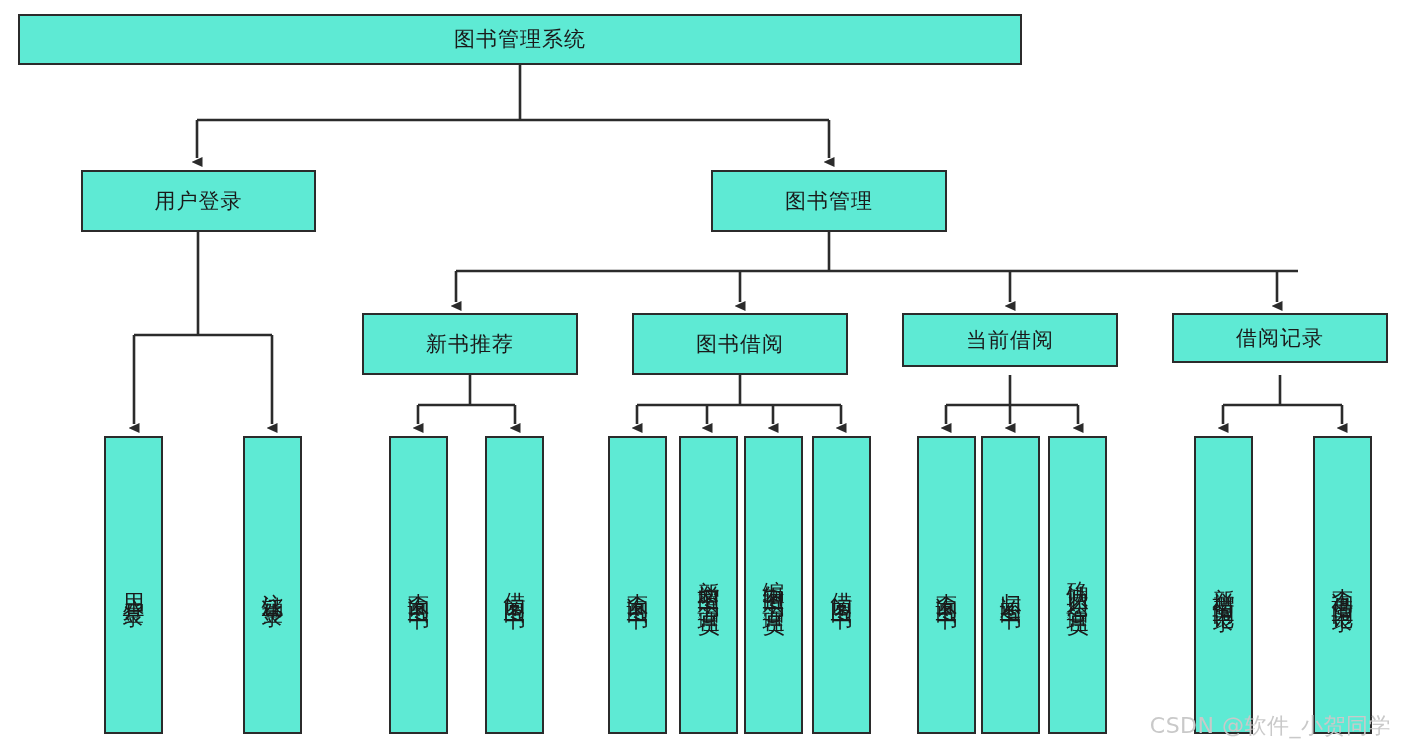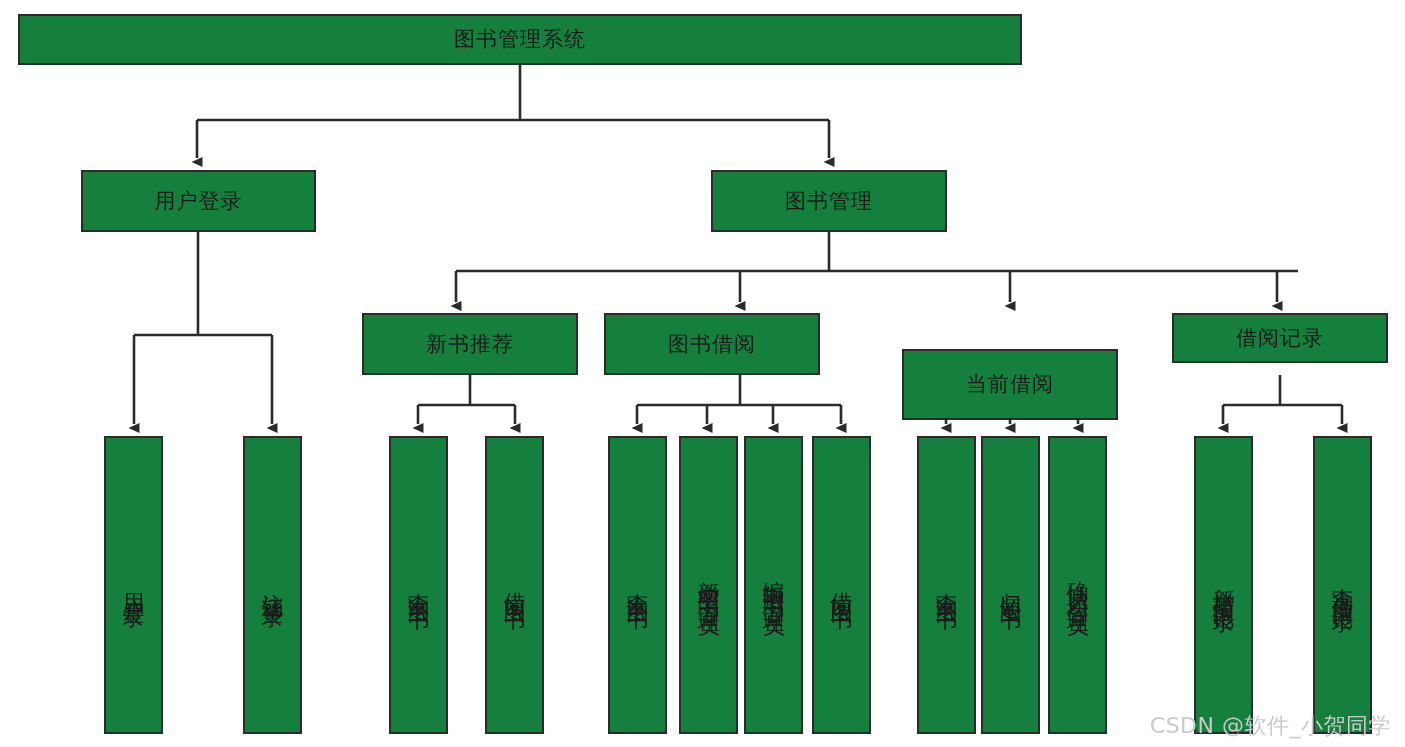--- a/index.html
+++ b/index.html
@@ -23,21 +23,21 @@
     left: 0;
     top: 0;
     width: 1405px;
     height: 747px;
     pointer-events: none;
   }
   .node {
     position: absolute;
     box-sizing: border-box;
     border: 2px solid #2b2b2b;
-    background: #15803d;
+    background: #5eead4;
     display: flex;
     align-items: center;
     justify-content: center;
     color: #1a1a1a;
   }
   .node .label {
     display: block;
     text-align: center;
     line-height: 1.15;
     white-space: nowrap;
@@ -132,24 +132,24 @@
   <div class="node h" style="left:81px; top:170px; width:235px; height:62px;">
     <span class="label">用户登录</span>
   </div>
   <div class="node h" style="left:362px; top:313px; width:216px; height:62px;">
     <span class="label">新书推荐</span>
   </div>
 
   <div class="node h" style="left:711px; top:170px; width:236px; height:62px;">
     <span class="label">图书管理</span>
   </div>
-  <div class="node h" style="left:604px; top:313px; width:216px; height:62px;">
+  <div class="node h" style="left:632px; top:313px; width:216px; height:62px;">
     <span class="label">图书借阅</span>
   </div>
-  <div class="node h" style="left:902px; top:313px; width:216px; height:71px;margin-top:36px;">
+  <div class="node h" style="left:902px; top:313px; width:216px; height:54px;">
     <span class="label">当前借阅</span>
   </div>
   <div class="node h" style="left:1172px; top:313px; width:216px; height:50px;">
     <span class="label">借阅记录</span>
   </div>
 
   <div class="node v" style="left:104px; top:436px; width:59px; height:298px;">
     <span class="label">用户登录</span>
   </div>
   <div class="node v" style="left:243px; top:436px; width:59px; height:298px;">

